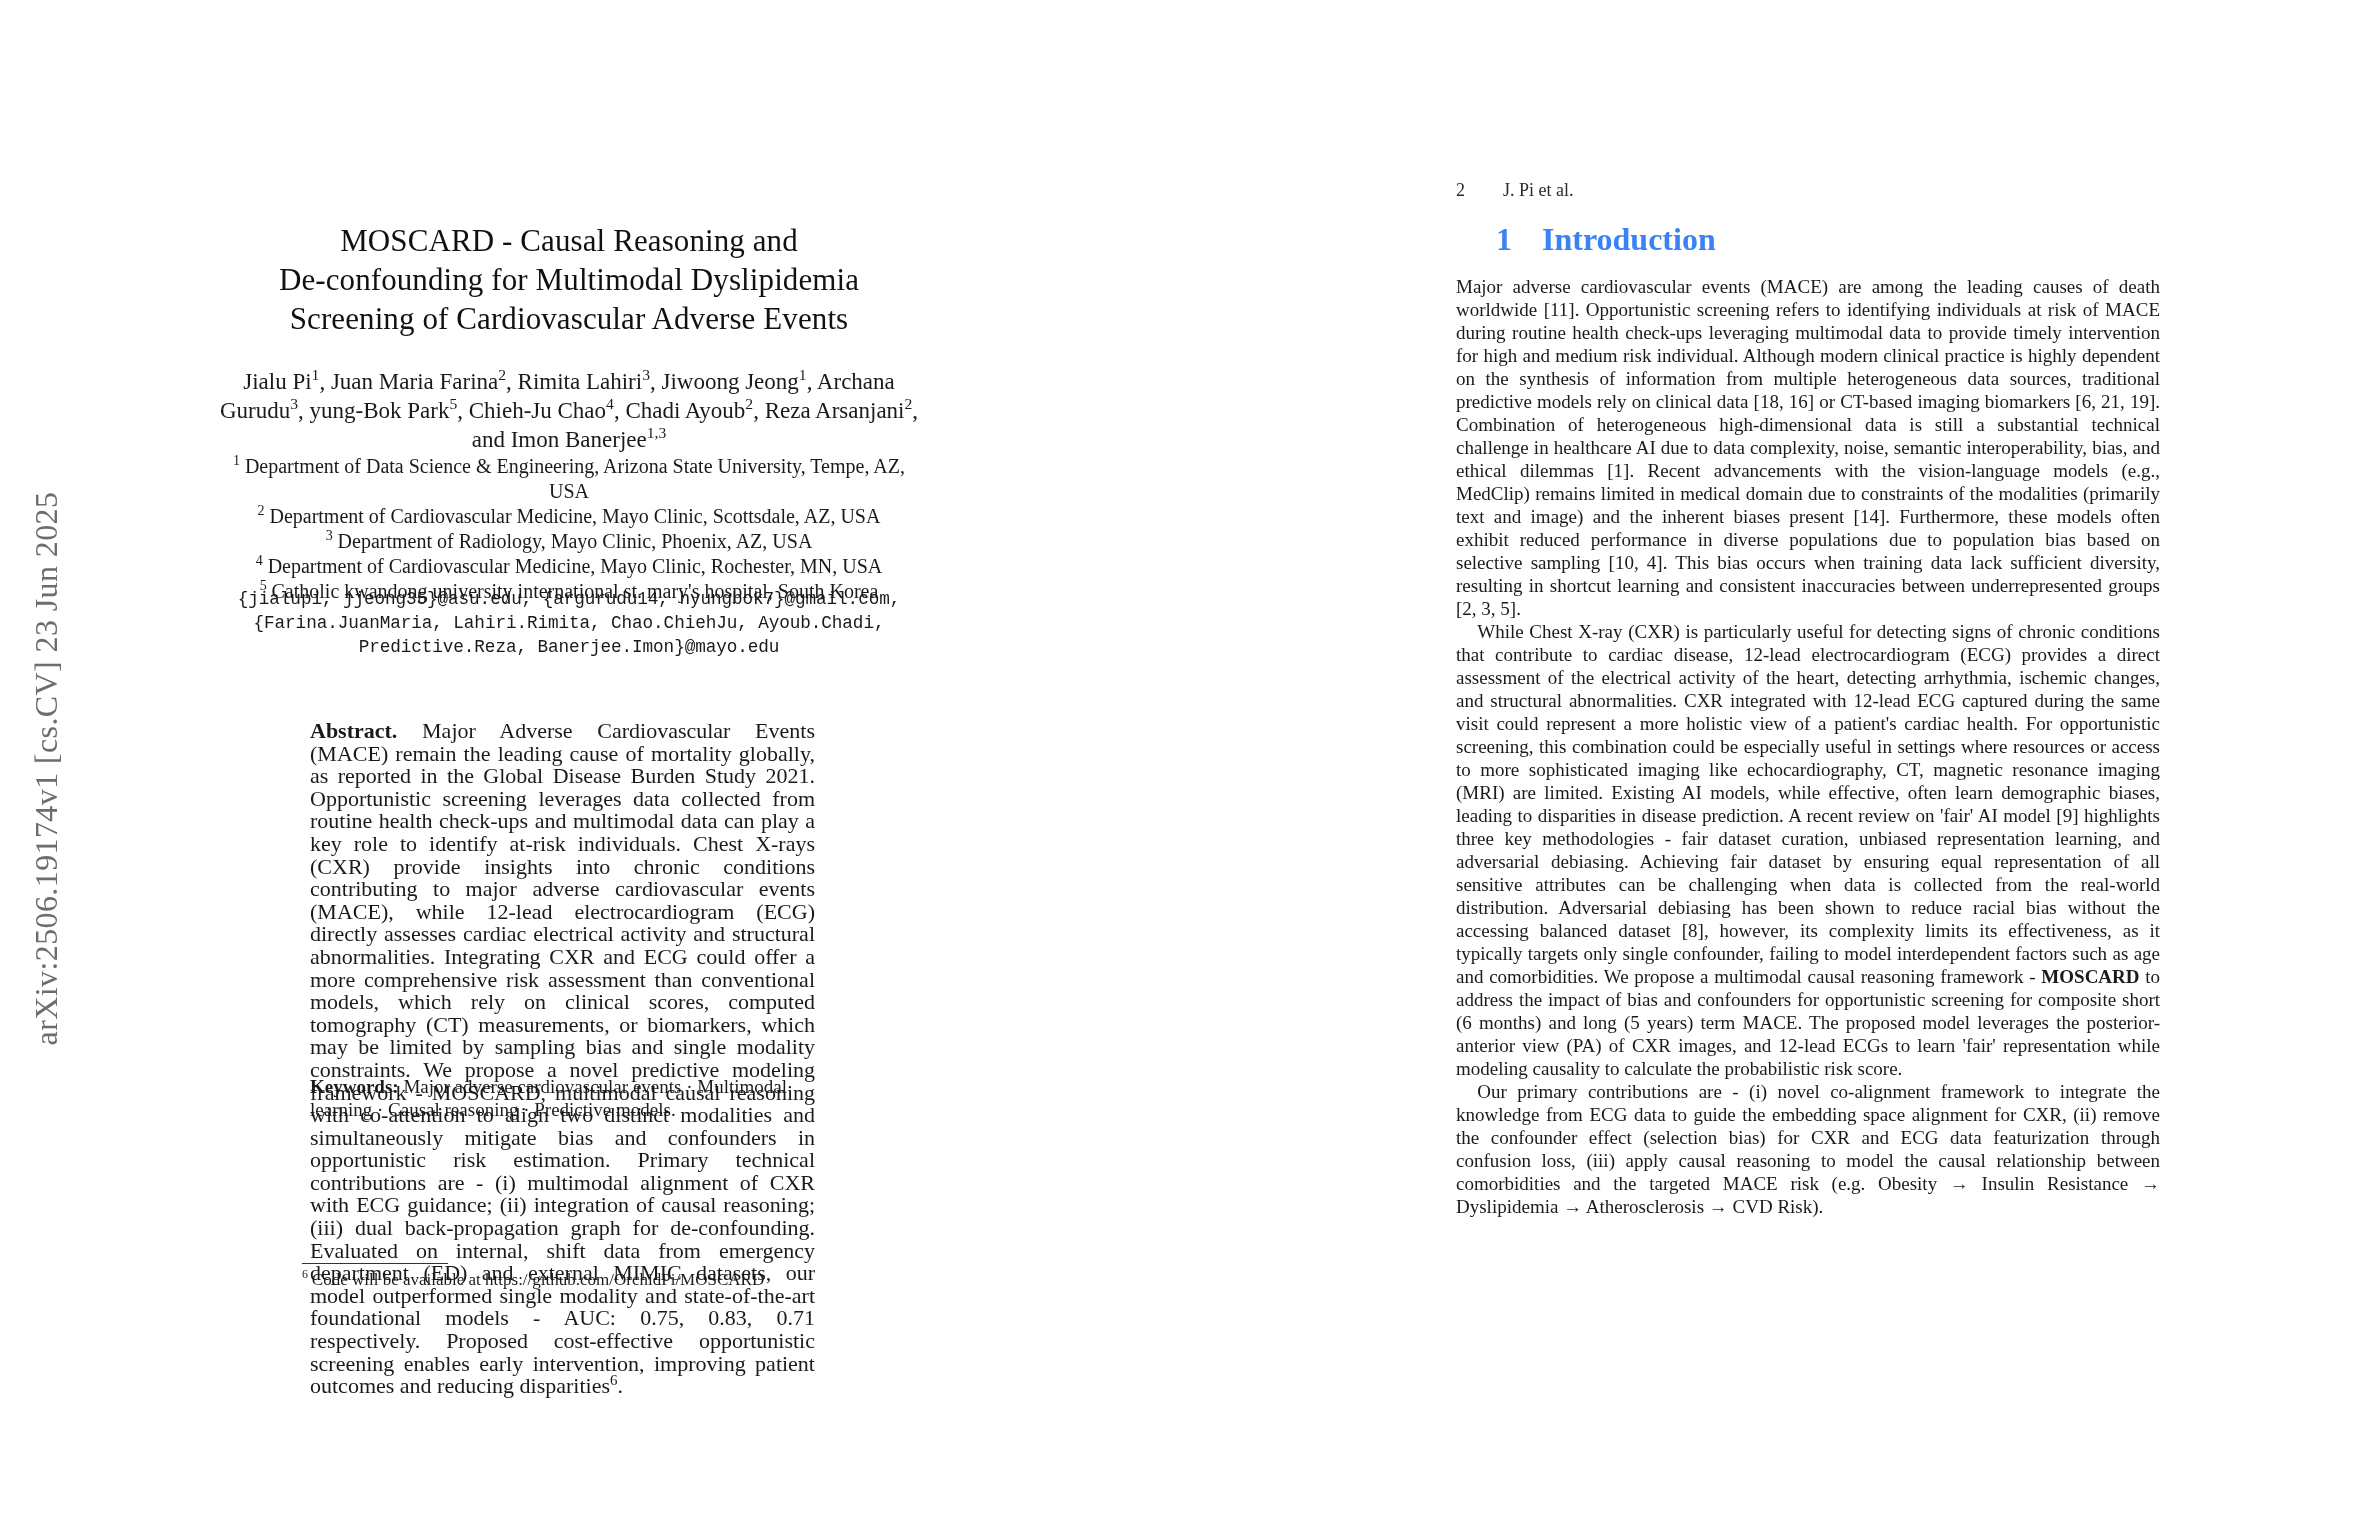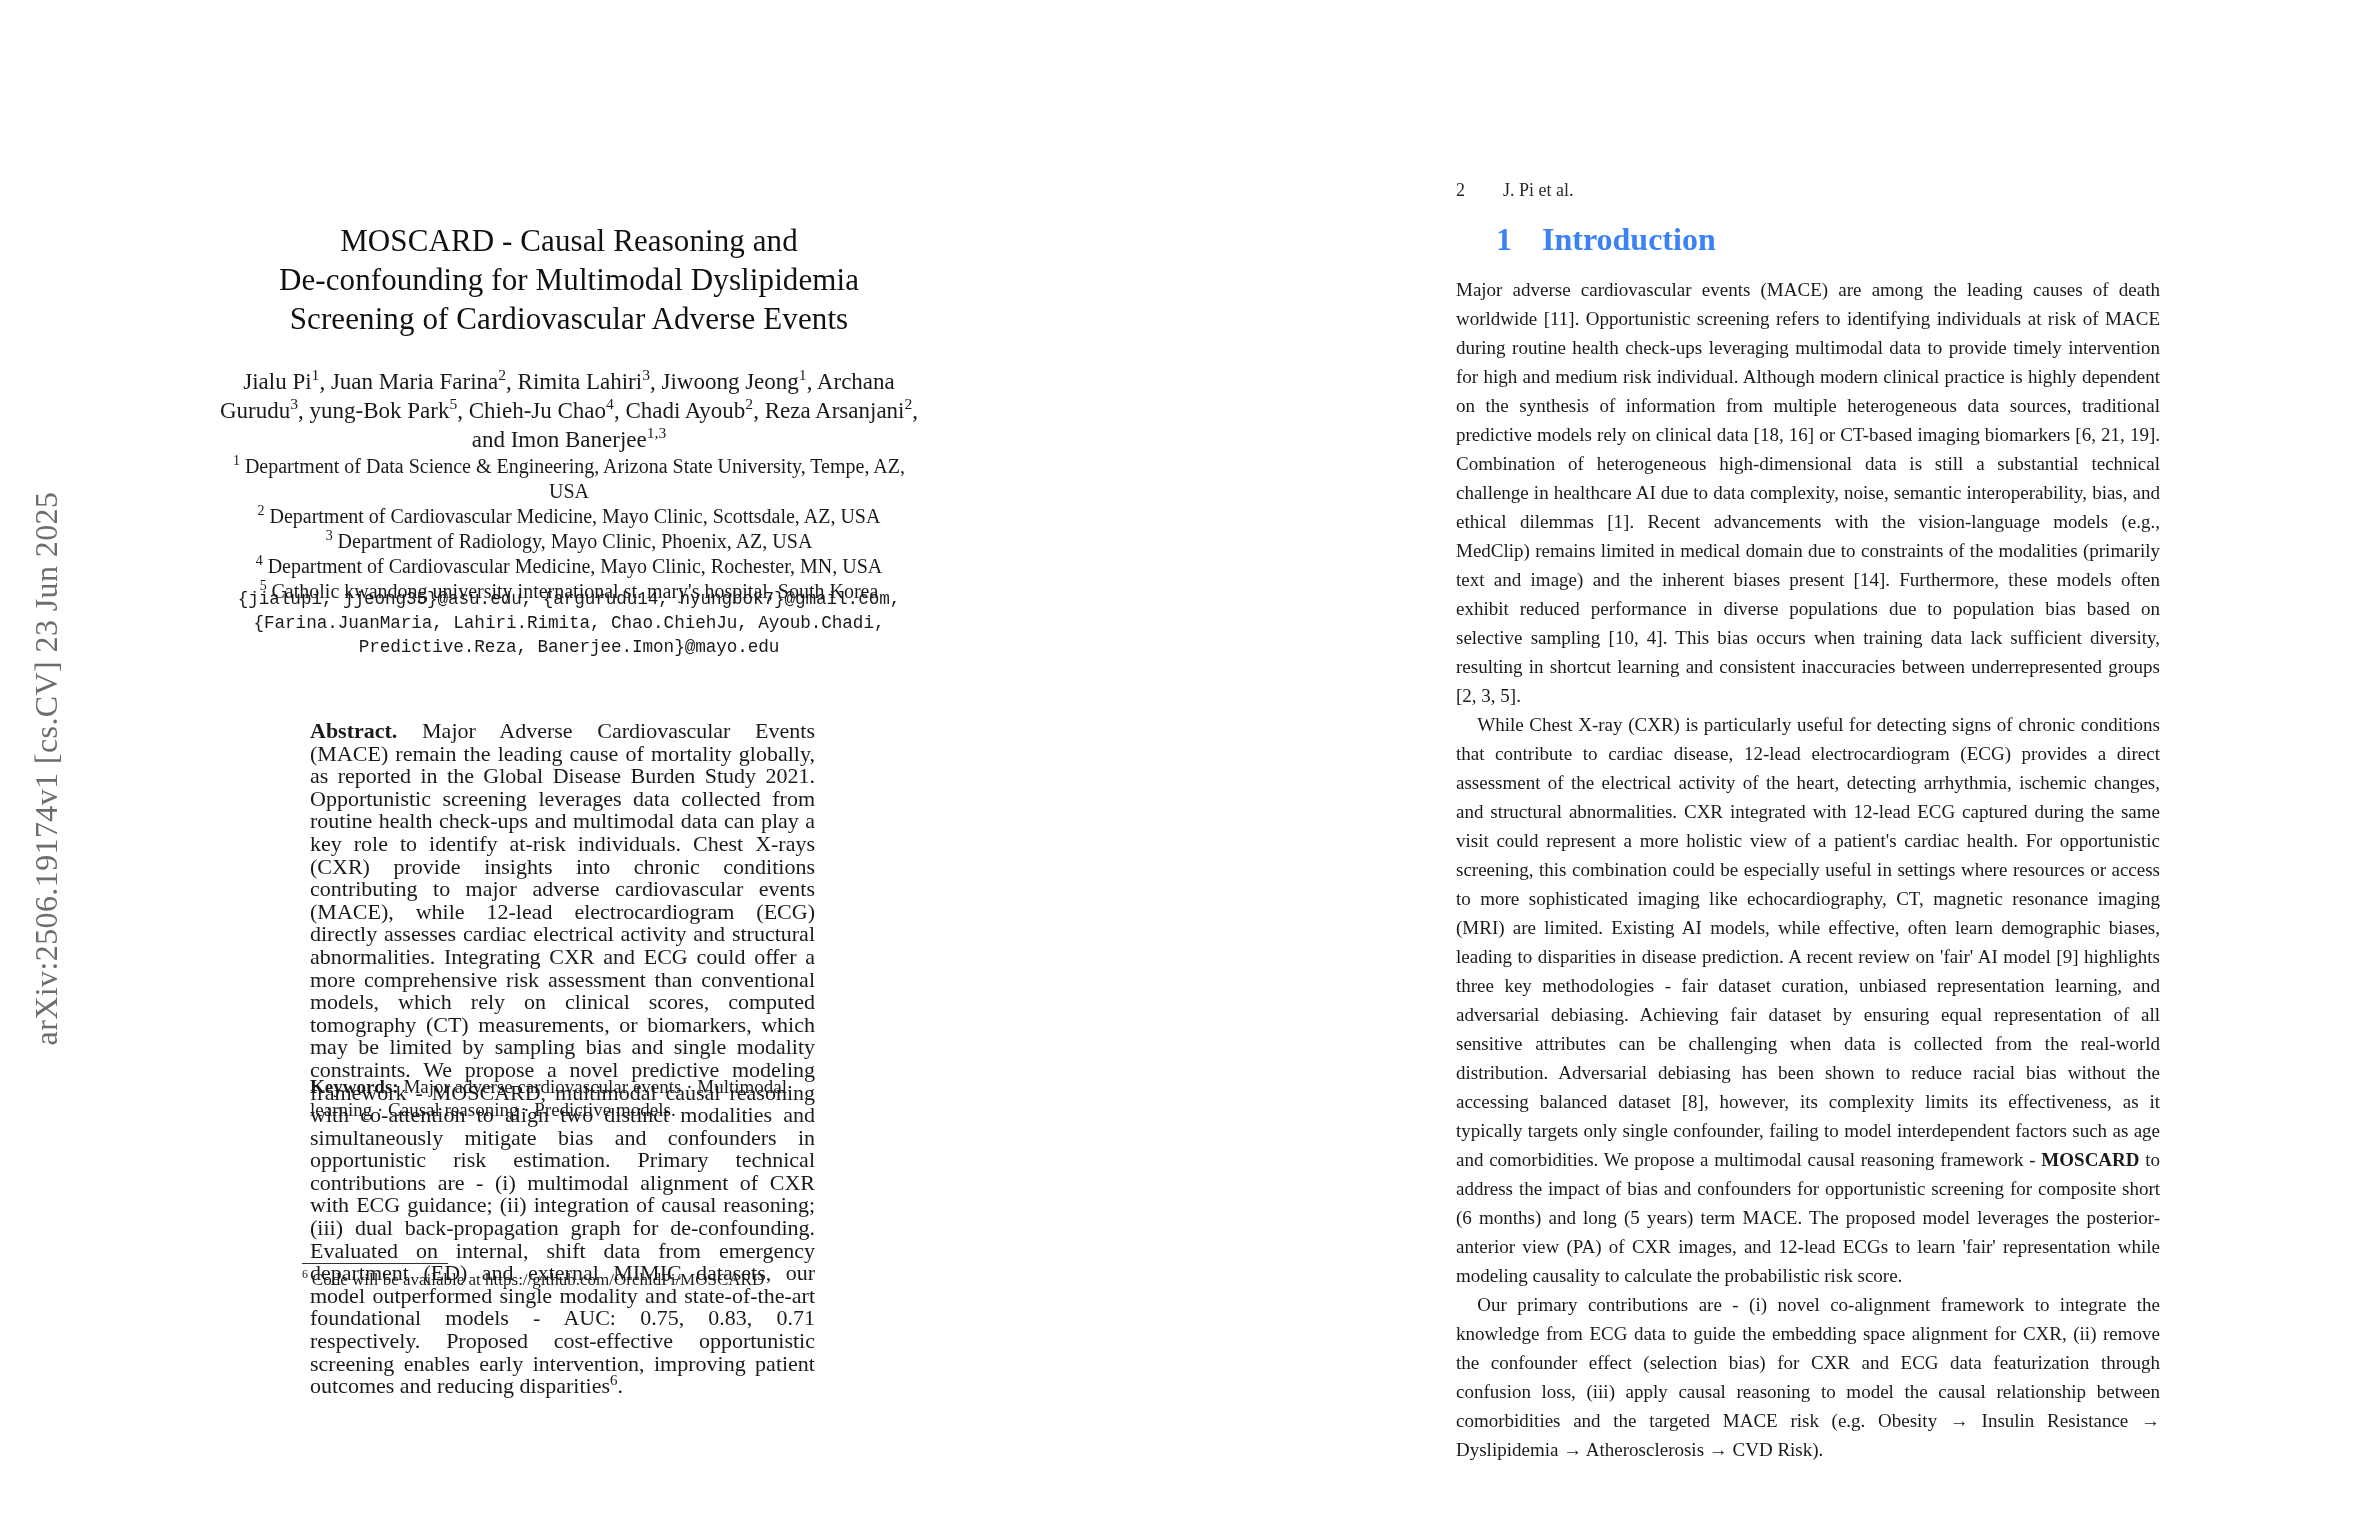--- a/index.html
+++ b/index.html
@@ -201,21 +201,21 @@
     margin-left: 40px;
   }
   #section-heading .num { display: inline-block; width: 46px; }
 
   #intro-body {
     position: absolute;
     top: 275px;
     left: 0;
     width: 704px;
     font-size: 19px;
-    line-height: 29px;
+    line-height: 23px;
     text-align: justify;
     text-justify: inter-word;
     color: #1a1a1a;
   }
   #intro-body p { margin: 0; text-indent: 0; }
   #intro-body p.indent { text-indent: 21.3px; }
   #intro-body b { font-weight: bold; }
 </style>
 </head>
 <body>

